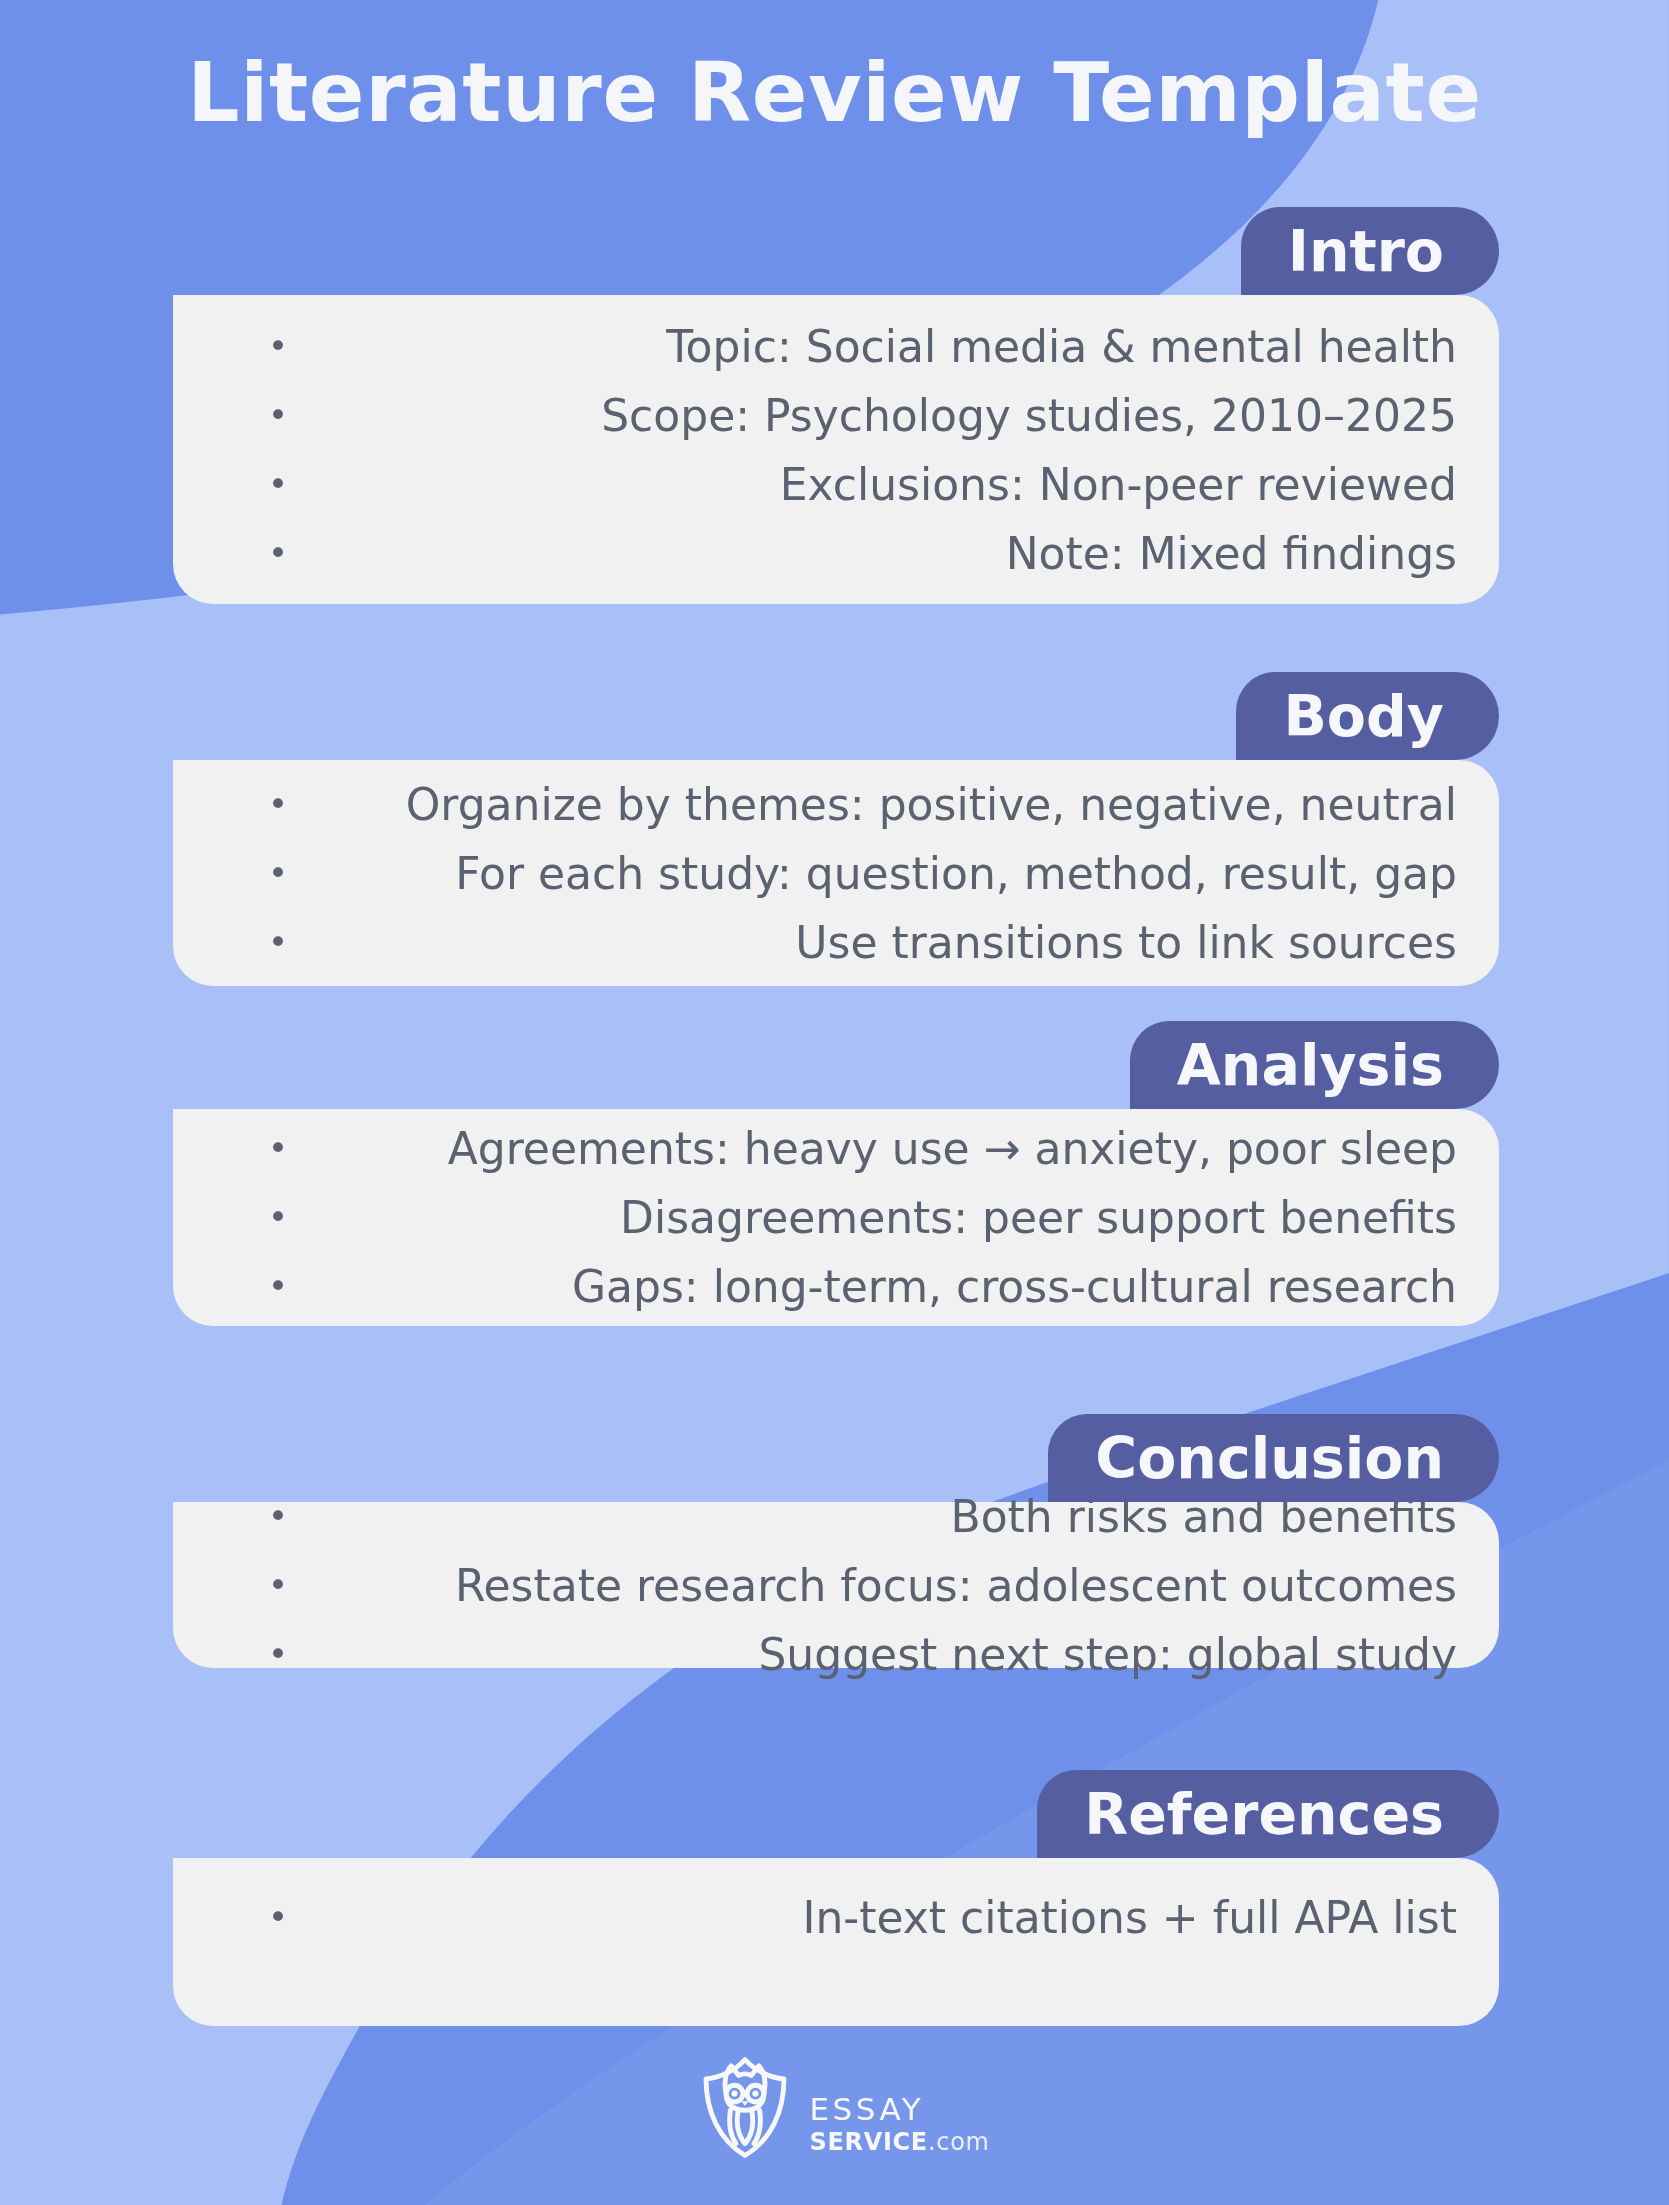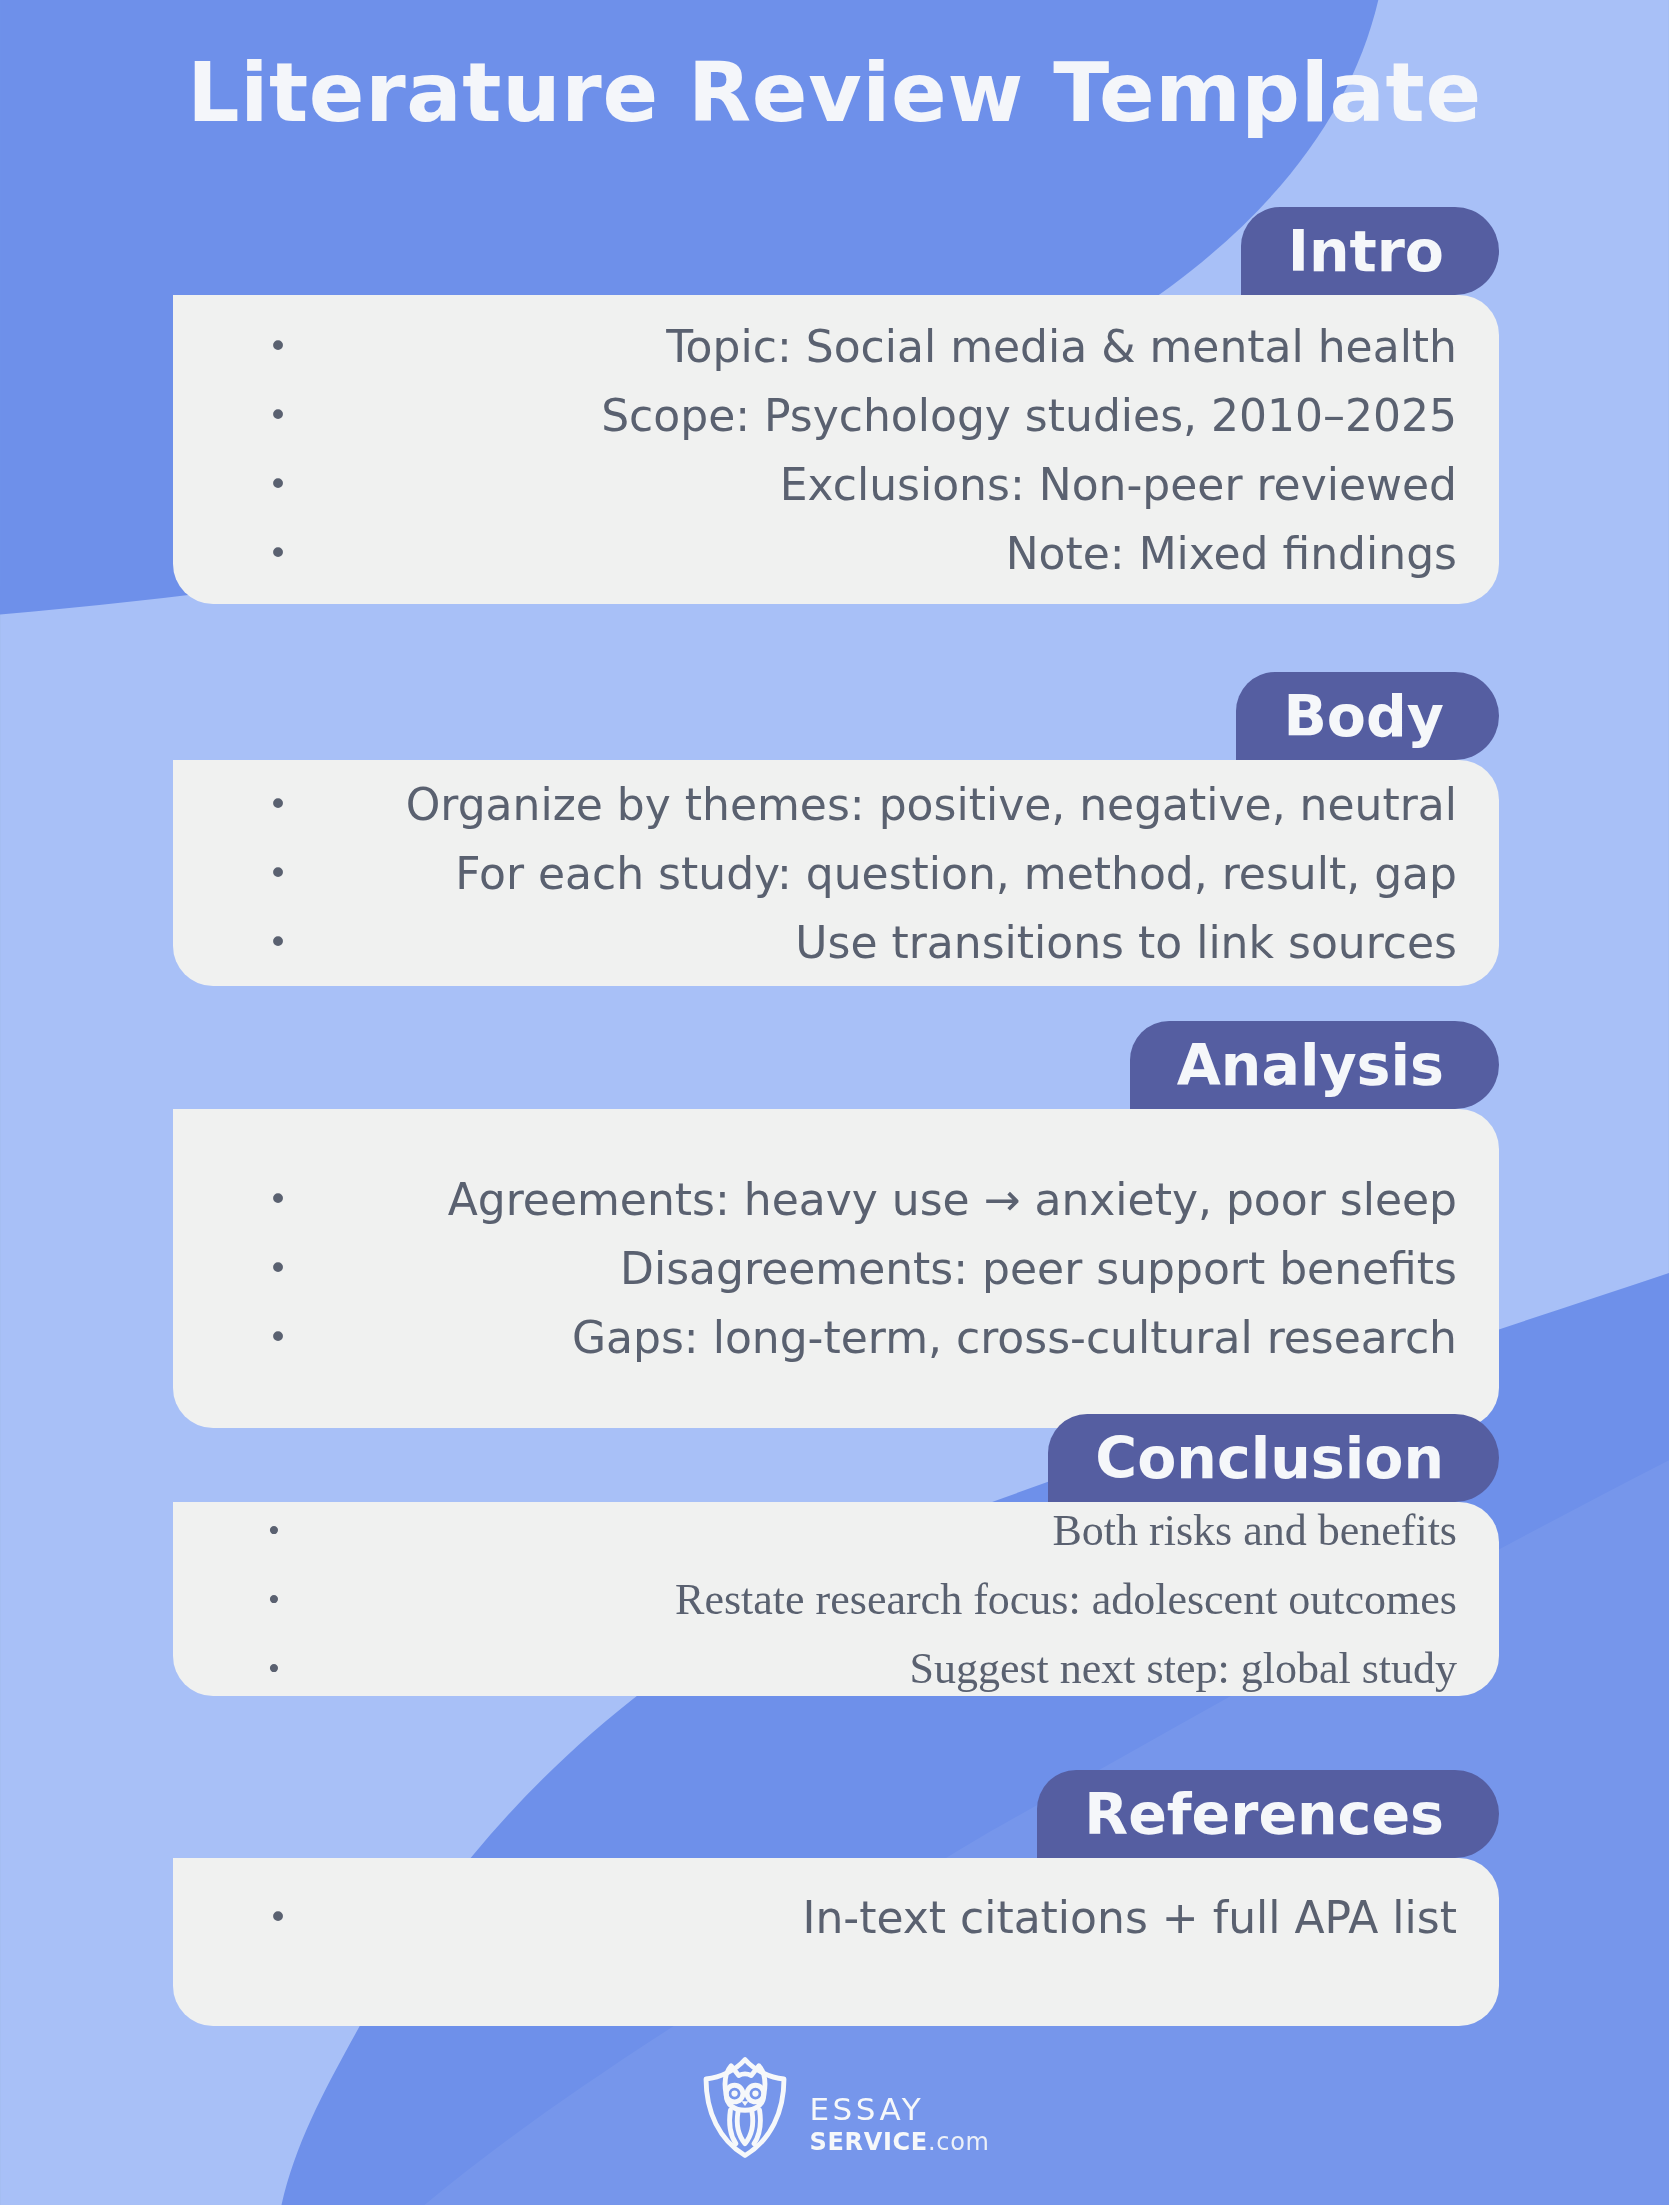--- a/index.html
+++ b/index.html
@@ -101,32 +101,32 @@
       <ul>
         <li>Organize by themes: positive, negative, neutral</li>
         <li>For each study: question, method, result, gap</li>
         <li>Use transitions to link sources</li>
       </ul>
     </div>
   </div>
 
   <div class="section" style="top:1021px;">
     <div class="pill">Analysis</div>
-    <div class="card" style="height:319px;">
+    <div class="card" style="height:217px;">
       <ul>
         <li>Agreements: heavy use → anxiety, poor sleep</li>
         <li>Disagreements: peer support benefits</li>
         <li>Gaps: long-term, cross-cultural research</li>
       </ul>
     </div>
   </div>
 
   <div class="section" style="top:1414px;">
     <div class="pill">Conclusion</div>
-    <div class="card" style="height:194px;font-family:Liberation Serif, serif;">
+    <div class="card" style="height:166px;">
       <ul>
         <li>Both risks and benefits</li>
         <li>Restate research focus: adolescent outcomes</li>
         <li>Suggest next step: global study</li>
       </ul>
     </div>
   </div>
 
   <div class="section" style="top:1770px;">
     <div class="pill">References</div>

